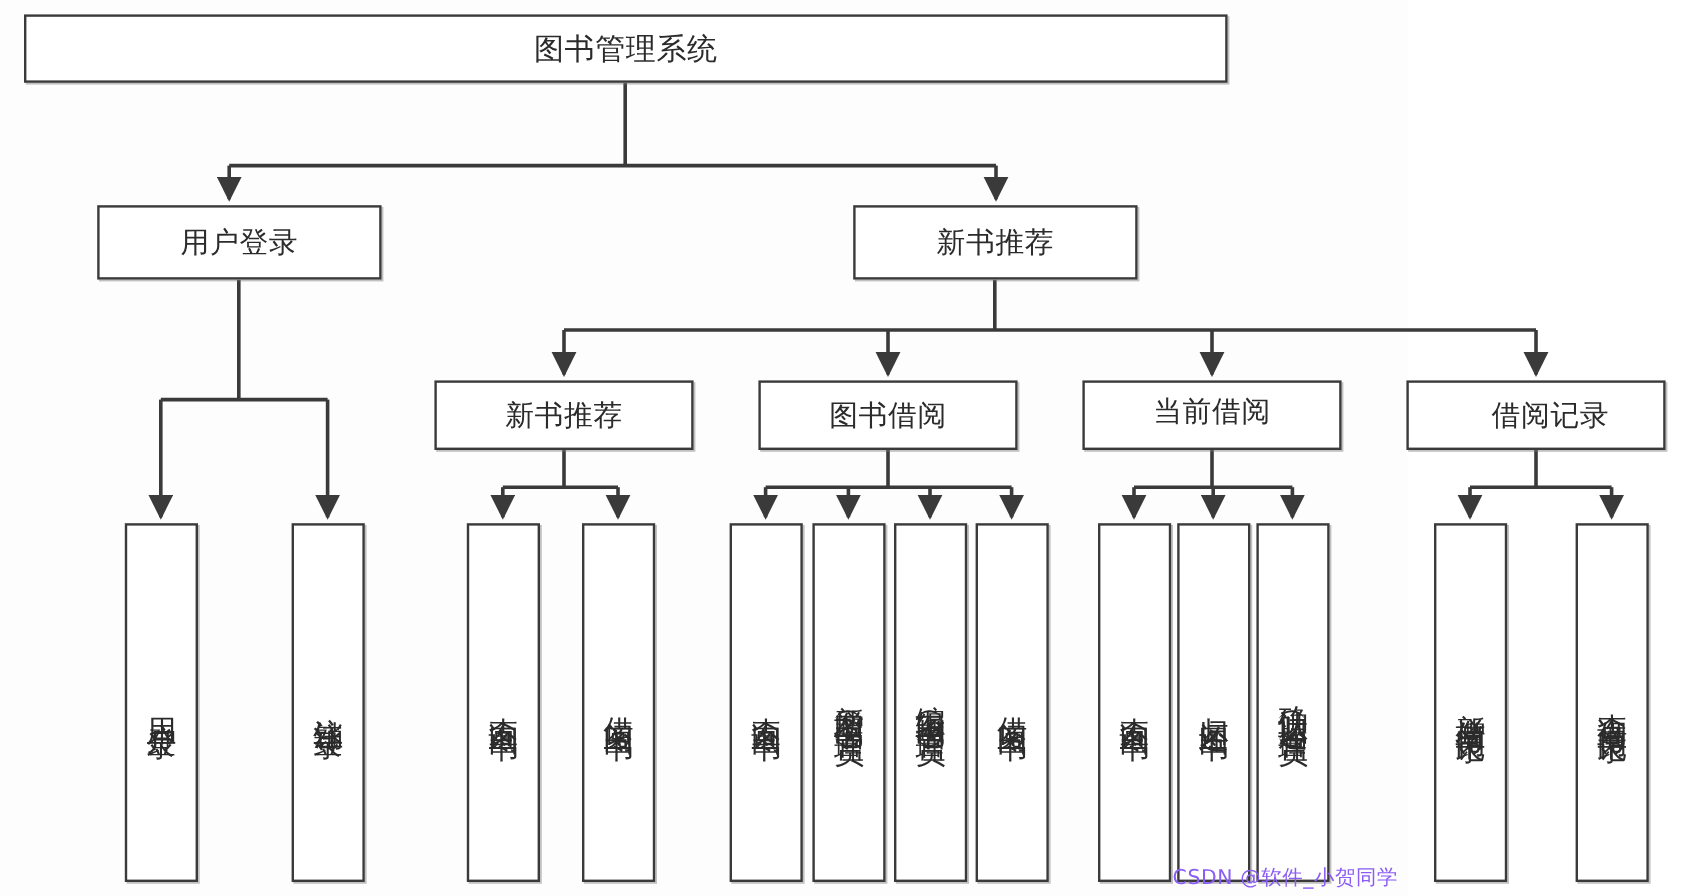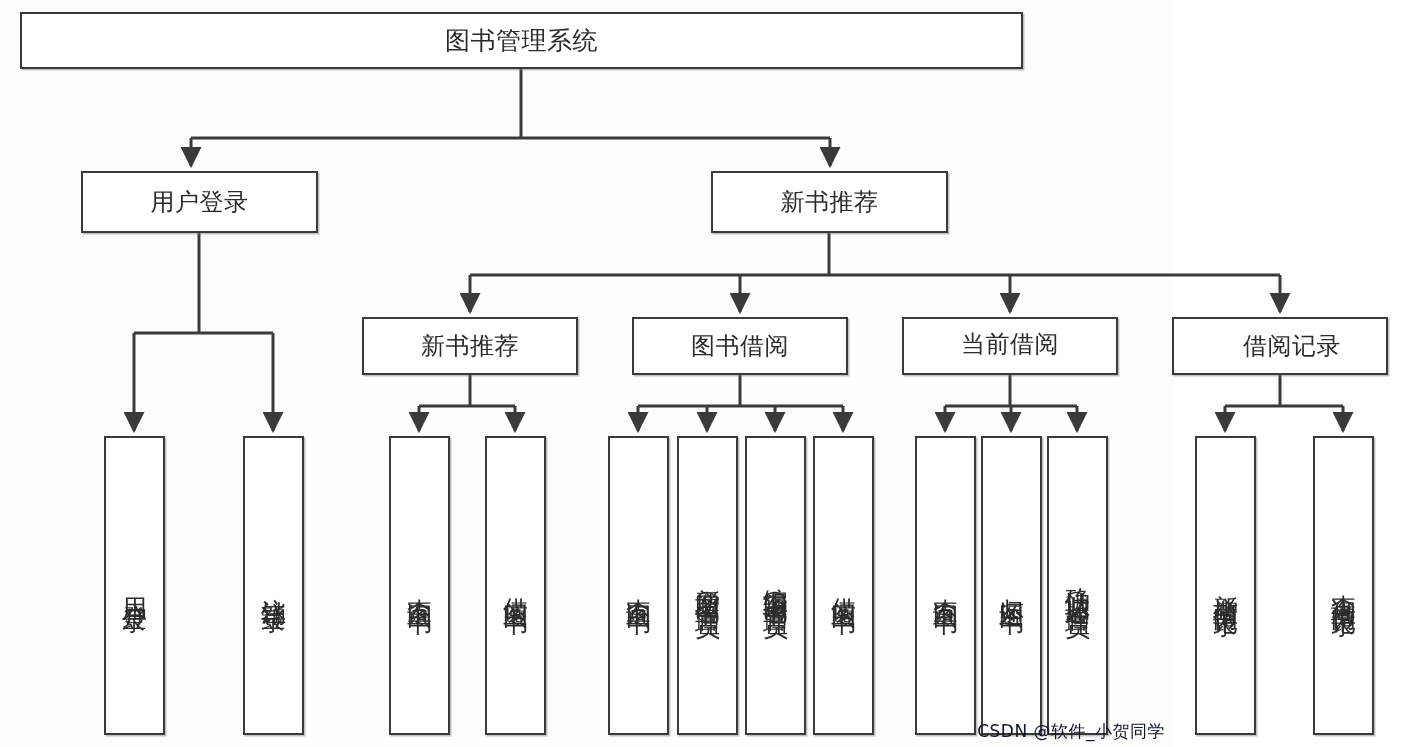--- a/index.html
+++ b/index.html
@@ -65,21 +65,21 @@
     font-size: 25px;
     line-height: 1.0;
     letter-spacing: 4px;
     max-height: 100%;
   }
   .watermark {
     position: absolute;
     right: 8px;
     bottom: 4px;
     font-size: 17px;
-    color: #0f172a;
+    color: #8b5cf6;
     letter-spacing: 0.5px;
     white-space: nowrap;
     font-family: "DejaVu Sans", "Liberation Sans", sans-serif;
     text-align: right;
   }
 </style>
 </head>
 <body>
 
 <div id="diagram-root">

